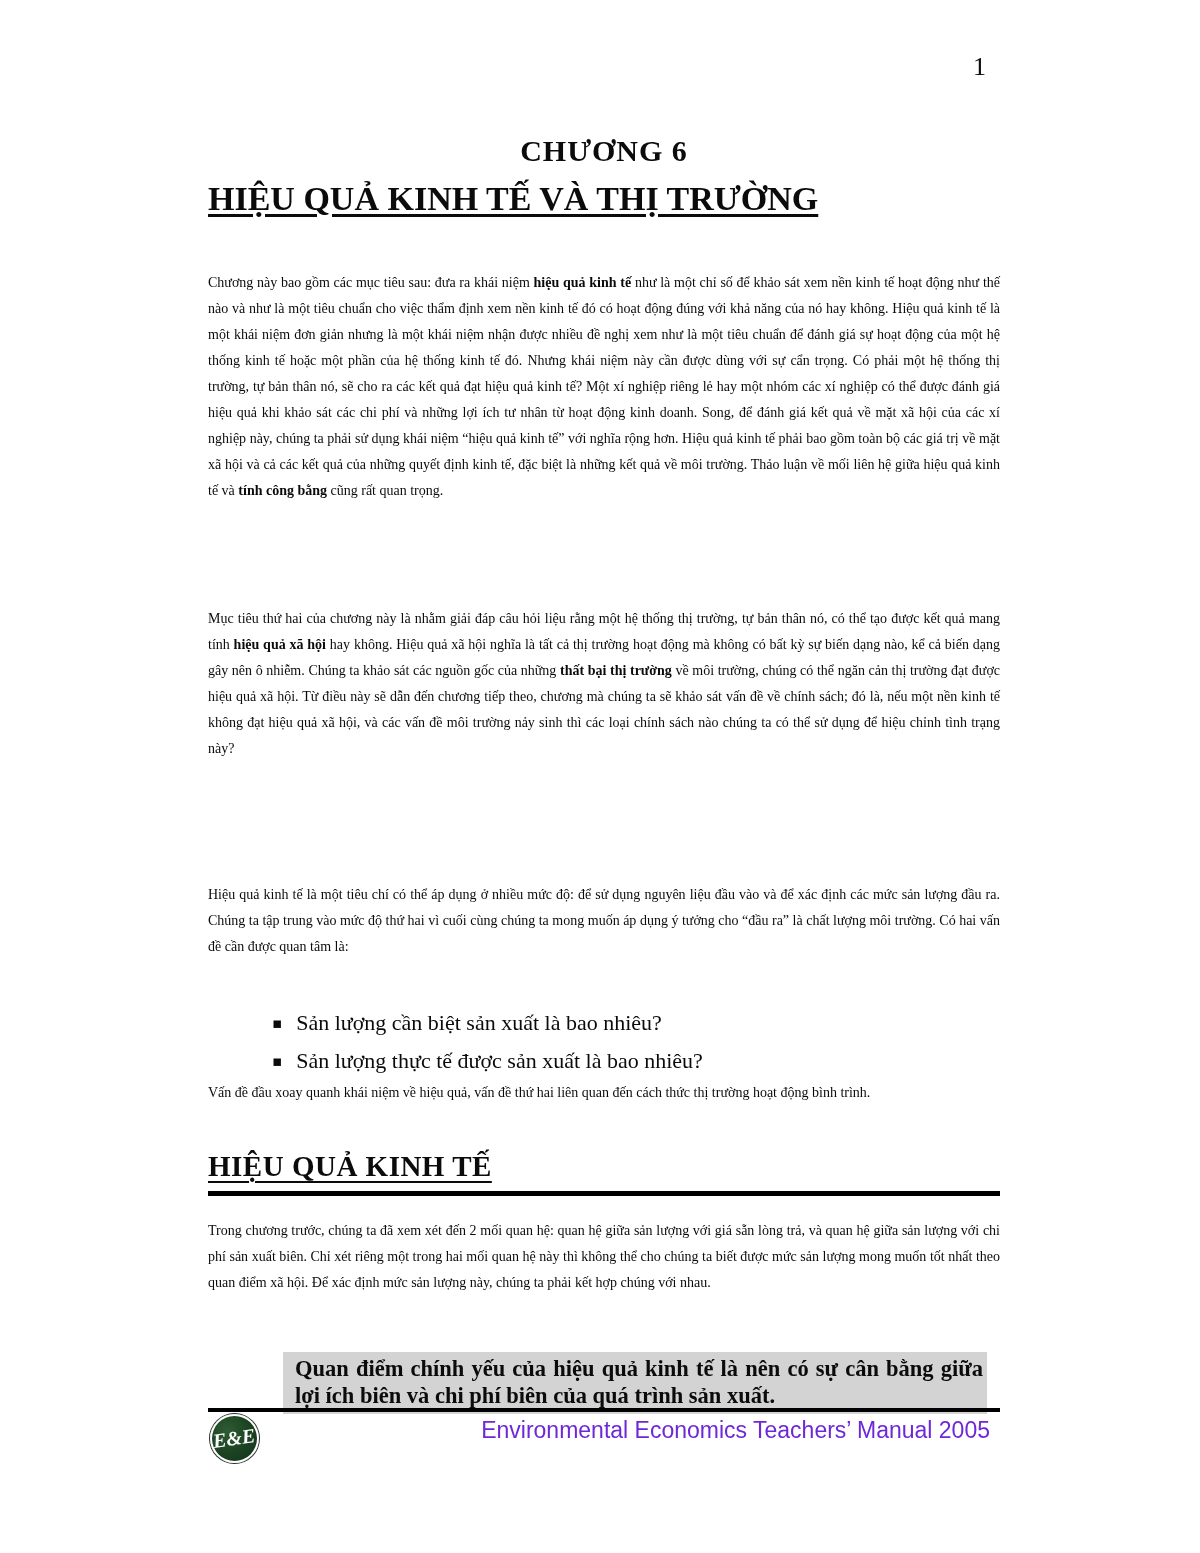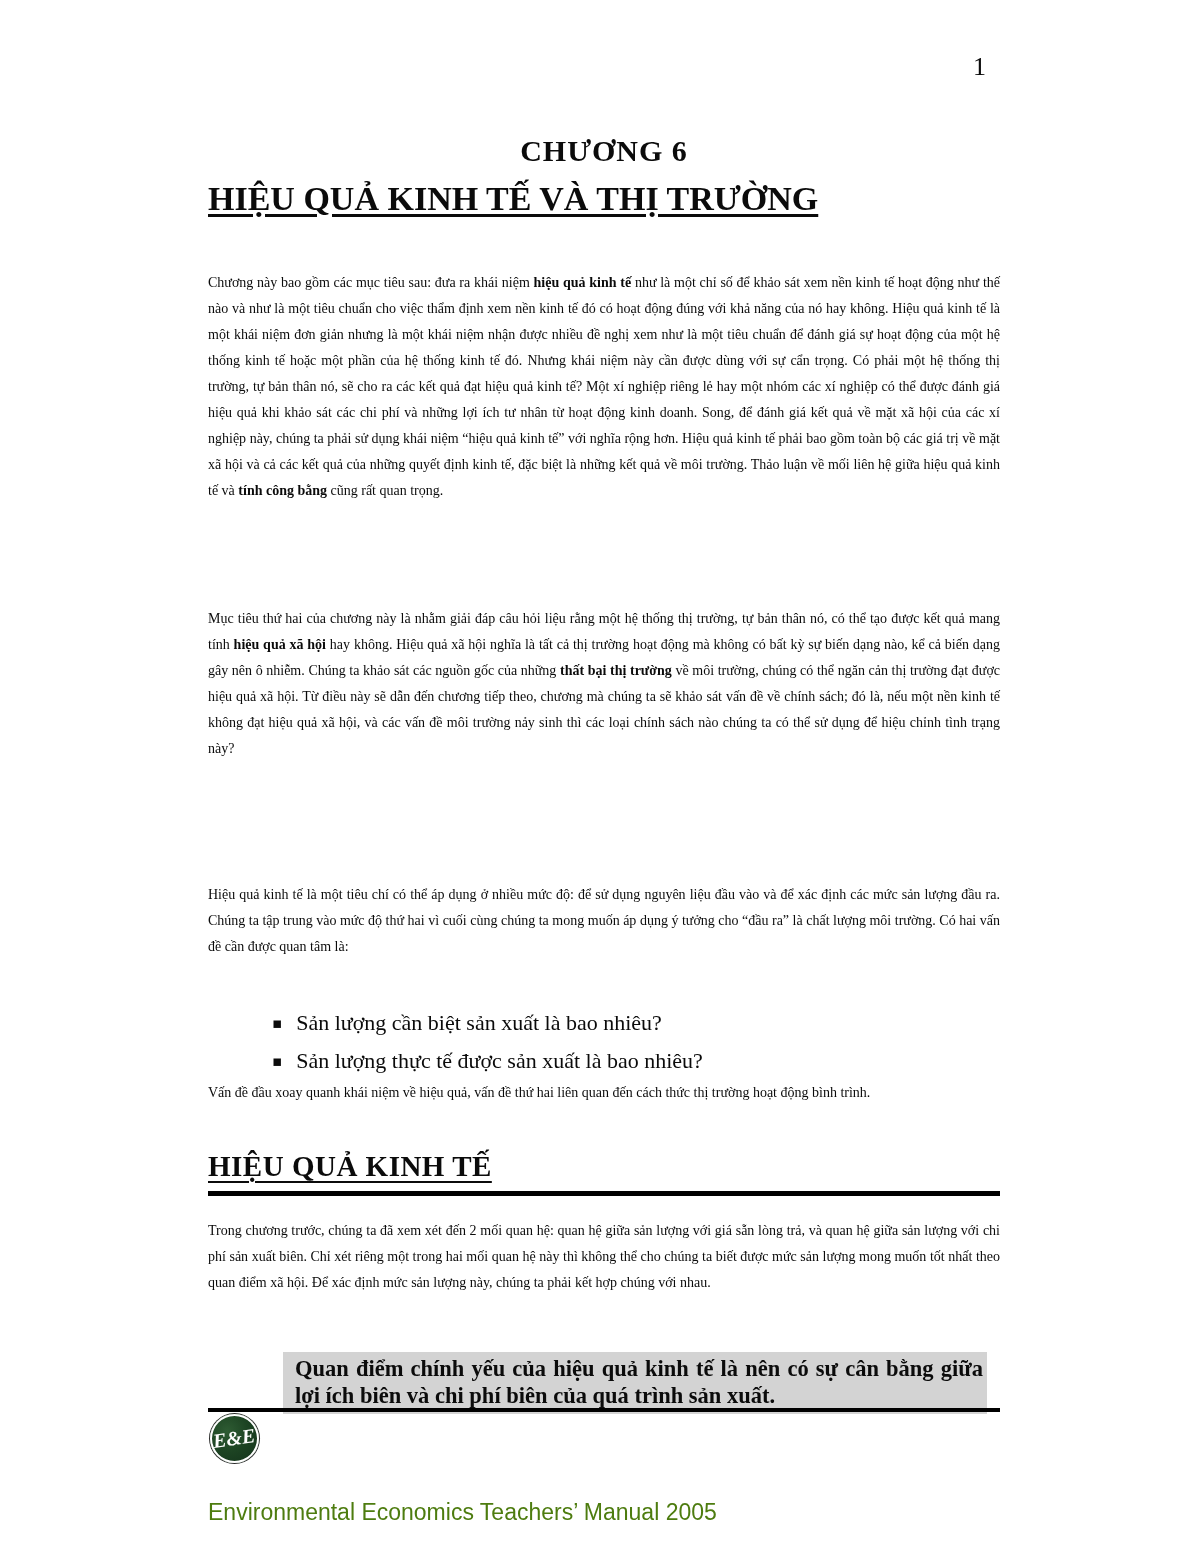--- a/index.html
+++ b/index.html
@@ -56,23 +56,23 @@
   .key-box{
     top:1352px;left:30px;width:688px;
     background:#d3d3d3;
     padding:3px 4px 5px 12px;
     font-weight:bold;font-size:22.5px;line-height:27px;text-align:justify;margin-left:45px;
   }
   .footer-rule{
     top:1408px;height:4px;background:#000;
   }
   .footer-text{
-    top:1499px;padding-right:10px;box-sizing:border-box;
+    top:1417px;text-align:right;padding-right:10px;box-sizing:border-box;
     font-family:"Liberation Sans","DejaVu Sans",sans-serif;
-    font-size:23px;color:#4d7c0f;
+    font-size:23px;color:#6d28d9;
   }
   .logo{
     position:absolute;left:2px;top:1414px;width:49px;height:49px;border-radius:50%;
     background:radial-gradient(circle at 35% 35%, #2e5c33 0%, #1d4423 45%, #12301a 100%);
     box-shadow:inset 0 0 0 2px #ffffff, 0 0 0 1px #2a2a2a;
     display:flex;align-items:center;justify-content:center;
   }
   .logo span{
     color:#ffffff;font-style:italic;font-weight:bold;font-size:20px;
     font-family:"Liberation Serif",serif;

